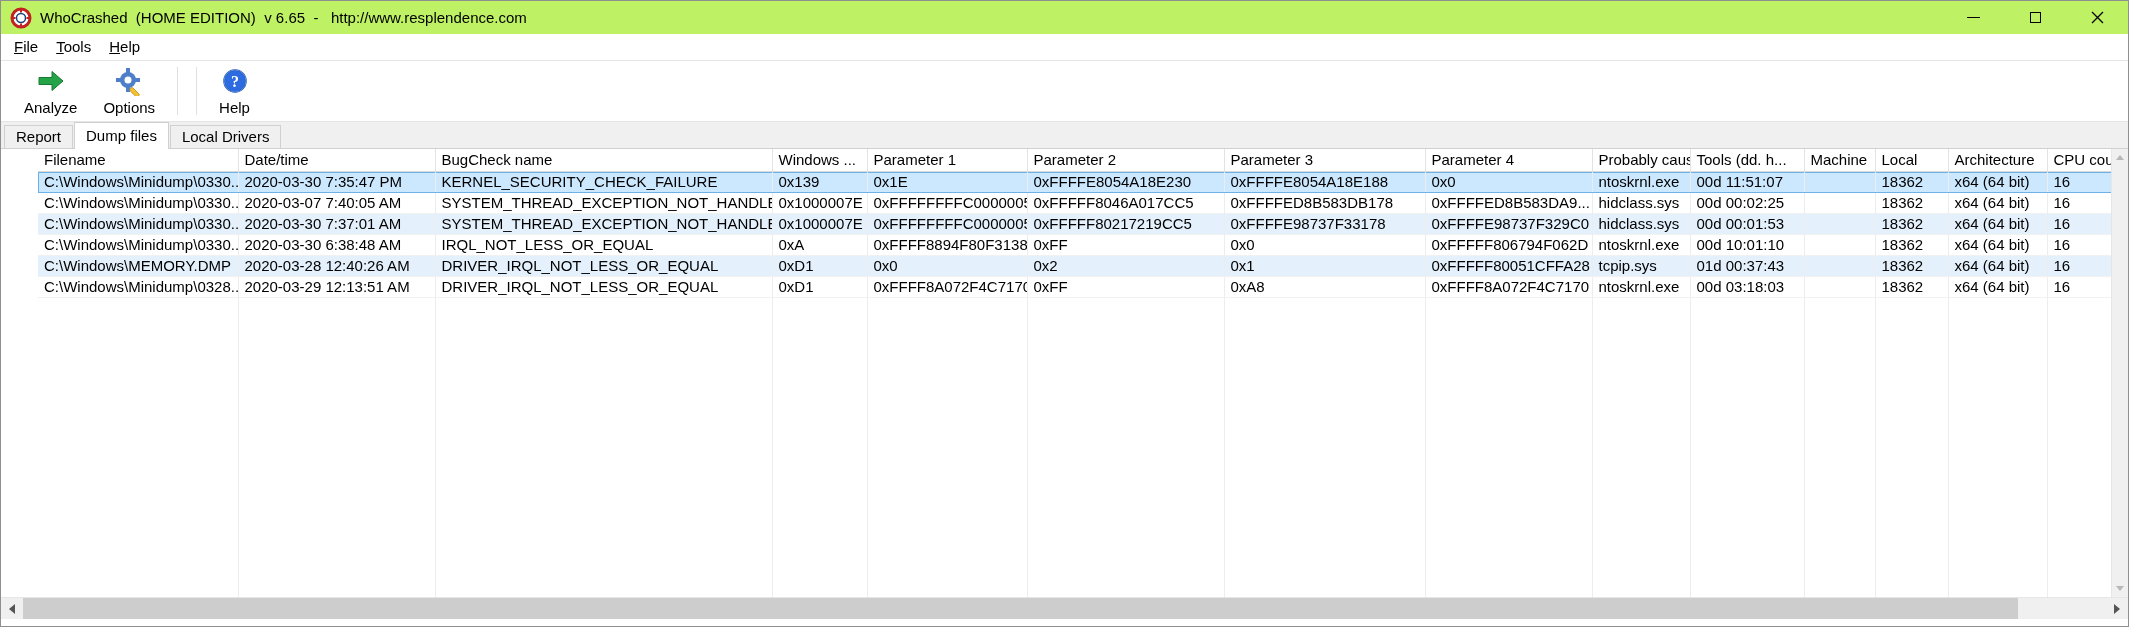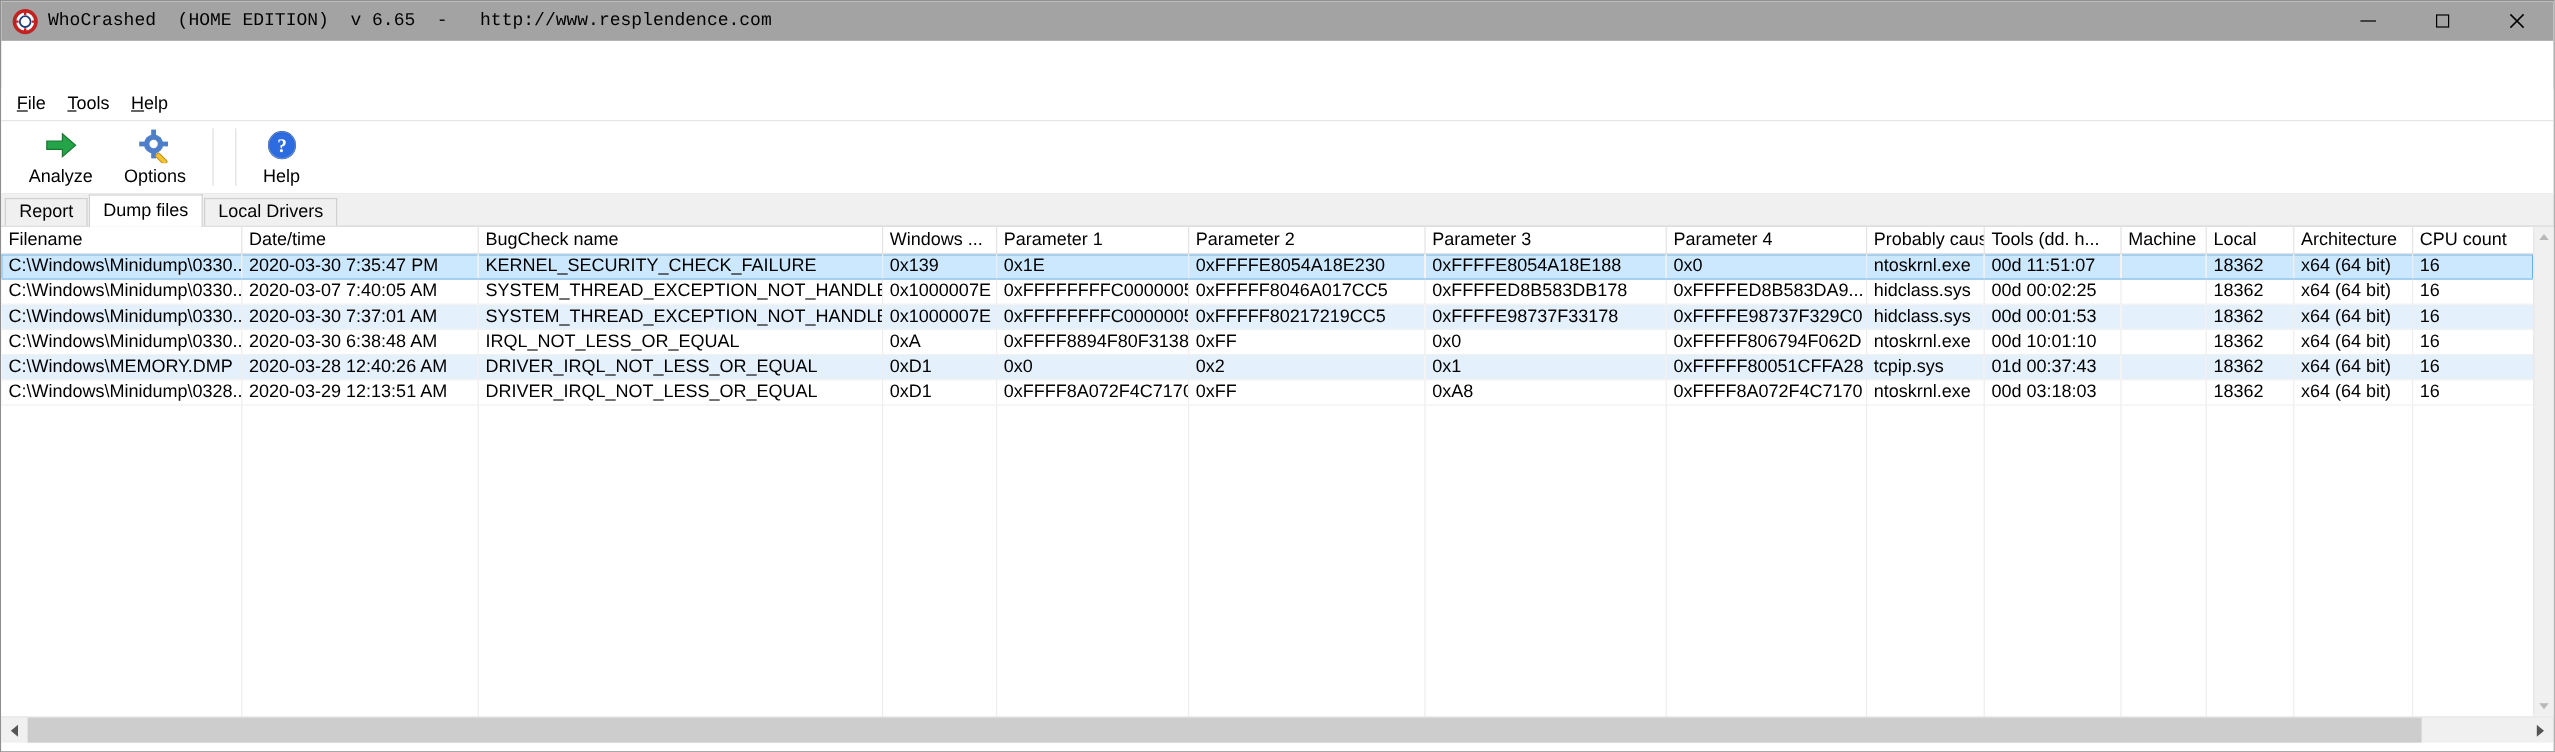--- a/index.html
+++ b/index.html
@@ -1,49 +1,49 @@
 <!DOCTYPE html>
 <html><head>
 <meta charset="utf-8">
 <style>
   html,body{margin:0;padding:0;background:#cfcfcf;}
   .window{width:2129px;height:627px;box-sizing:border-box;border:1px solid #8f8f8f;background:#fff;
           display:flex;flex-direction:column;font-family:"Liberation Sans","DejaVu Sans",sans-serif;color:#000;overflow:hidden;}
 
   
-  .titlebar{height:33px;flex:0 0 33px;display:flex;align-items:center;background:#a3a3a3;font-family:Liberation Mono, monospace;}
+  .titlebar{height:33px;flex:0 0 33px;display:flex;align-items:center;background:#bef264;}
   .app-icon{margin-left:9px;flex:0 0 auto;display:flex;}
   .title-text{margin-left:8px;font-size:15px;white-space:pre;flex:1 1 auto;overflow:hidden;}
   .win-controls{display:flex;height:100%;}
   .win-btn{width:62px;display:flex;align-items:center;justify-content:center;cursor:default;}
   .glyph-min{width:13px;height:1px;background:#000;}
   .glyph-max{width:11px;height:11px;border:1px solid #000;box-sizing:border-box;}
 
   
-  .menubar{height:26px;flex:0 0 26px;display:flex;align-items:center;padding-left:4px;background:#fff;margin-top:40px;}
+  .menubar{height:26px;flex:0 0 26px;display:flex;align-items:center;padding-left:4px;background:#fff;}
   .menu-item{padding:0 9px;font-size:15px;line-height:26px;}
   .menu-item::first-letter{text-decoration:underline;}
 
   
   .toolbar{height:60px;flex:0 0 60px;display:flex;align-items:stretch;border-top:1px solid #e5e5e5;
            border-bottom:1px solid #e5e5e5;background:#fff;padding-left:10px;box-sizing:content-box;}
   .tool-btn{display:flex;flex-direction:column;align-items:center;justify-content:center;padding:0 13px;gap:3px;}
   .tool-icon{height:30px;display:flex;align-items:center;justify-content:center;}
   .tool-caption{font-size:15px;}
   .tool-sep{width:1px;background:#e0e0e0;margin:6px 9px;}
 
   
   .tabstrip{height:27px;flex:0 0 27px;background:#f0f0f0;display:flex;align-items:flex-end;
             padding-left:3px;border-bottom:1px solid #d0d0d0;box-sizing:border-box;}
   .tab{height:23px;line-height:22px;box-sizing:border-box;padding:0 11px;font-size:15px;background:#f0f0f0;
        border:1px solid #d0d0d0;border-bottom:none;margin-right:1px;}
   .tab.active{height:27px;line-height:25px;background:#fff;margin-bottom:-1px;position:relative;z-index:2;}
 
   
-  .list-area{flex:1 1 auto;min-height:0;display:flex;background:#fff;}
+  .list-area{flex:1 1 auto;min-height:0;display:flex;background:#fff;padding-left:37px;}
   .table-clip{flex:1 1 auto;overflow:hidden;}
   table{border-collapse:collapse;table-layout:fixed;width:2110px;}
   th{height:22px;font-weight:normal;text-align:left;padding:0 0 0 6px;font-size:15px;border-right:1px solid #e3e3e3;
      border-bottom:1px solid #dadada;white-space:nowrap;overflow:hidden;box-sizing:border-box;}
   td{height:21px;padding:0 0 0 6px;font-size:15px;border-right:1px solid #ededed;border-bottom:1px solid #f1f1f1;
      white-space:nowrap;overflow:hidden;box-sizing:border-box;}
   tr.stripe td{background:#e4f0fb;}
   tr.selected td{background:#cce8ff;border-bottom-color:#6cb2e8;box-shadow:inset 0 1px 0 #6cb2e8;}
   tr.selected td:first-child{box-shadow:inset 0 1px 0 #6cb2e8, inset 1px 0 0 #6cb2e8;}
   tr.selected td:last-child{box-shadow:inset 0 1px 0 #6cb2e8, inset -1px 0 0 #6cb2e8;}

